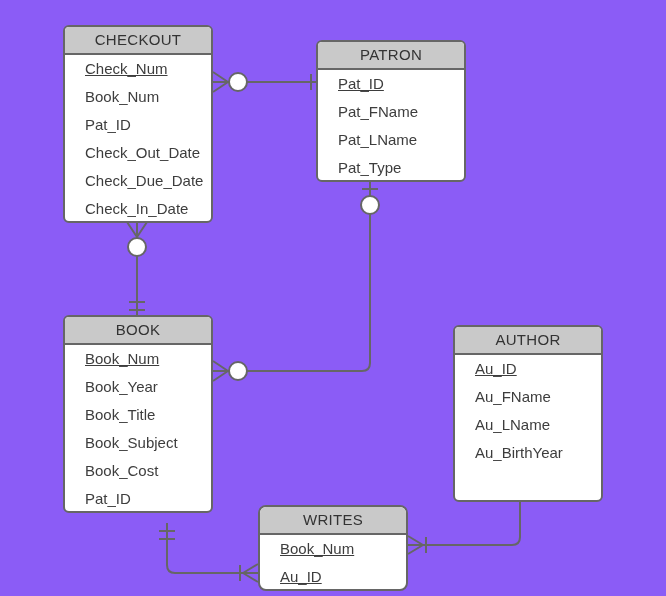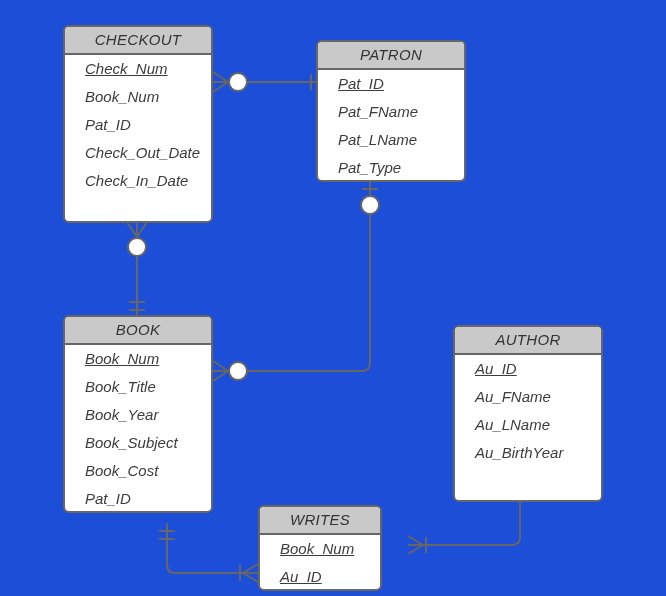--- a/index.html
+++ b/index.html
@@ -1,23 +1,22 @@
 <!DOCTYPE html>
 <html><head>
 <meta charset="utf-8">
 <style>
   html, body { margin: 0; padding: 0; background: #ffffff; }
   .canvas {
     position: relative;
     width: 666px;
     height: 596px;
-    background: #1d4ed8;
+    background: #8b5cf6;
     font-family: "Liberation Sans", sans-serif;
     overflow: hidden;
-    font-style: italic;
   }
   .entity {
     position: absolute;
     box-sizing: border-box;
     background: #ffffff;
     border: 2px solid #666666;
     border-radius: 6px;
     overflow: hidden;
     color: #3d3d3d;
     font-size: 15px;
@@ -54,21 +53,21 @@
   svg.connectors circle {
     stroke: #666666;
     stroke-width: 2;
     fill: #ffffff;
   }
   
   #ent-checkout { left: 63px;  top: 25px;  width: 150px; height: 198px; }
   #ent-patron   { left: 316px; top: 40px;  width: 150px; height: 142px; }
   #ent-book     { left: 63px;  top: 315px; width: 150px; height: 198px; }
   #ent-author   { left: 453px; top: 325px; width: 150px; height: 177px; }
-  #ent-writes   { left: 258px; top: 505px; width: 124px; height: 86px;  }
+  #ent-writes   { left: 258px; top: 505px; width: 150px; height: 86px; border-radius: 8px;  }
 </style>
 </head>
 <body>
 
 <div class="canvas">
 
   <svg class="connectors" viewBox="0 0 666 596" xmlns="http://www.w3.org/2000/svg">
 
     <g>
       <path d="M 228 82 H 332"></path>
@@ -106,36 +105,37 @@
       <path d="M 426 537 V 553"></path>
     </g>
   </svg>
 
   <div class="entity" id="ent-checkout">
     <div class="entity-header">CHECKOUT</div>
     <div class="entity-row pk">Check_Num</div>
     <div class="entity-row">Book_Num</div>
     <div class="entity-row">Pat_ID</div>
     <div class="entity-row">Check_Out_Date</div>
+    <div class="entity-row">Check_Due_Date</div>
     <div class="entity-row">Check_In_Date</div>
   </div>
 
   <div class="entity" id="ent-patron">
     <div class="entity-header">PATRON</div>
     <div class="entity-row pk">Pat_ID</div>
     <div class="entity-row">Pat_FName</div>
     <div class="entity-row">Pat_LName</div>
     <div class="entity-row">Pat_Type</div>
   </div>
 
   <div class="entity" id="ent-book">
     <div class="entity-header">BOOK</div>
     <div class="entity-row pk">Book_Num</div>
+    <div class="entity-row">Book_Year</div>
     <div class="entity-row">Book_Title</div>
-    <div class="entity-row">Book_Year</div>
     <div class="entity-row">Book_Subject</div>
     <div class="entity-row">Book_Cost</div>
     <div class="entity-row">Pat_ID</div>
   </div>
 
   <div class="entity" id="ent-author">
     <div class="entity-header">AUTHOR</div>
     <div class="entity-row pk">Au_ID</div>
     <div class="entity-row">Au_FName</div>
     <div class="entity-row">Au_LName</div>

